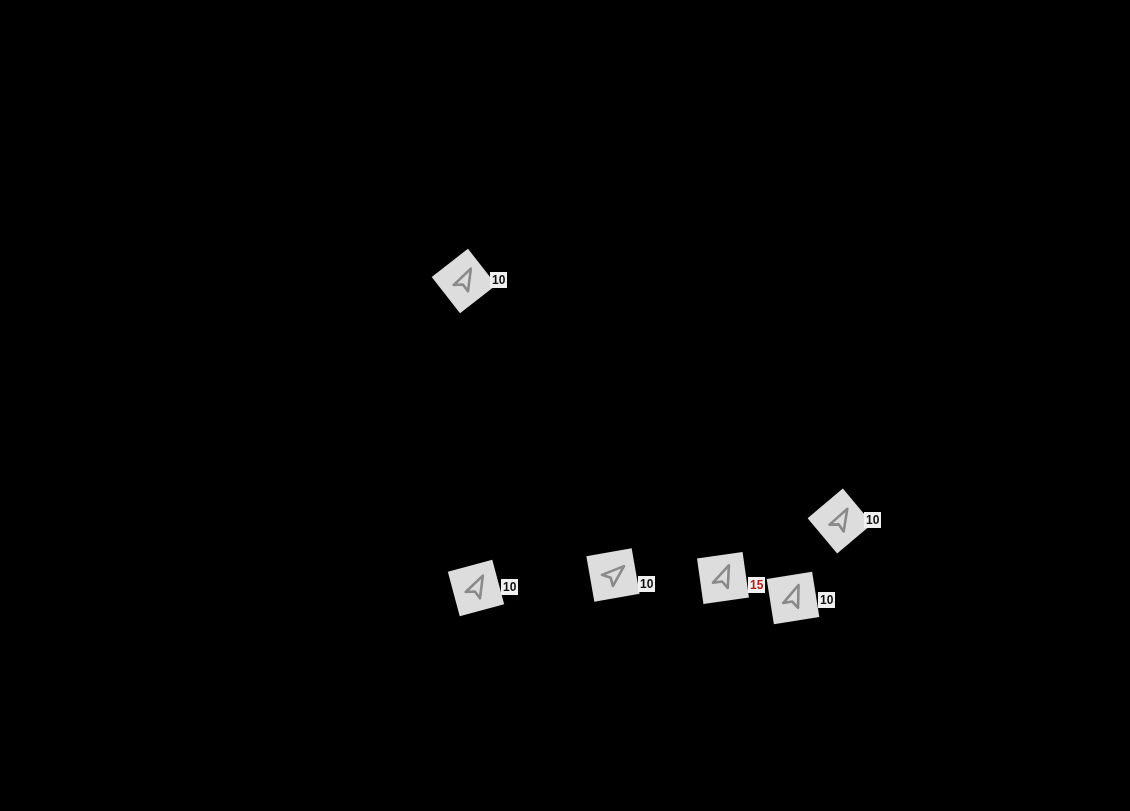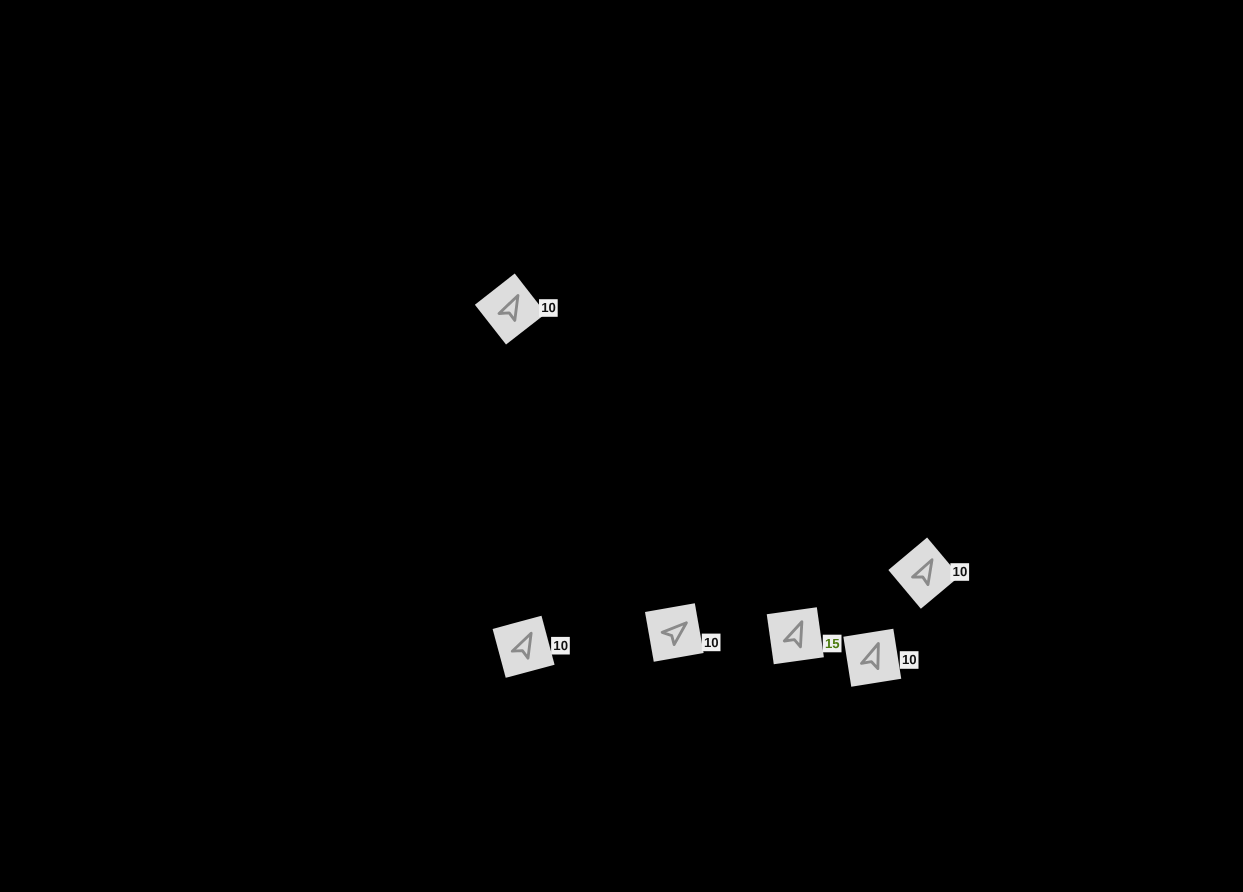--- a/index.html
+++ b/index.html
@@ -98,21 +98,21 @@
       </div>
       <div class="badge" style="left: 25px; top: 1px; color: rgb(17, 17, 17);">10</div>
     </div>
     <div class="marker" style="left: 723px; top: 578px;">
       <div class="tile" style="background: rgb(238, 238, 238); transform: rotate(-8deg);"></div>
       <div class="glyph" style="transform: rotate(-20deg);">
 <svg viewBox="0 0 46 46" aria-hidden="true">
   <path d="M33 13 L12 24 L21 26 L24 34 Z" fill="none" stroke="#8a8a8a" stroke-width="2.6" stroke-linejoin="round" stroke-linecap="round"></path>
 </svg>
       </div>
-      <div class="badge" style="left: 25px; top: -1px; color: #4d7c0f;">15</div>
+      <div class="badge" style="left: 25px; top: -1px; color: #b91c1c;">15</div>
     </div>
     <div class="marker" style="left: 793px; top: 598px;">
       <div class="tile" style="background: rgb(238, 238, 238); transform: rotate(-9deg);"></div>
       <div class="glyph" style="transform: rotate(-22deg);">
 <svg viewBox="0 0 46 46" aria-hidden="true">
   <path d="M33 13 L12 24 L21 26 L24 34 Z" fill="none" stroke="#8a8a8a" stroke-width="2.6" stroke-linejoin="round" stroke-linecap="round"></path>
 </svg>
       </div>
       <div class="badge" style="left: 25px; top: -6px; color: rgb(17, 17, 17);">10</div>
     </div>

